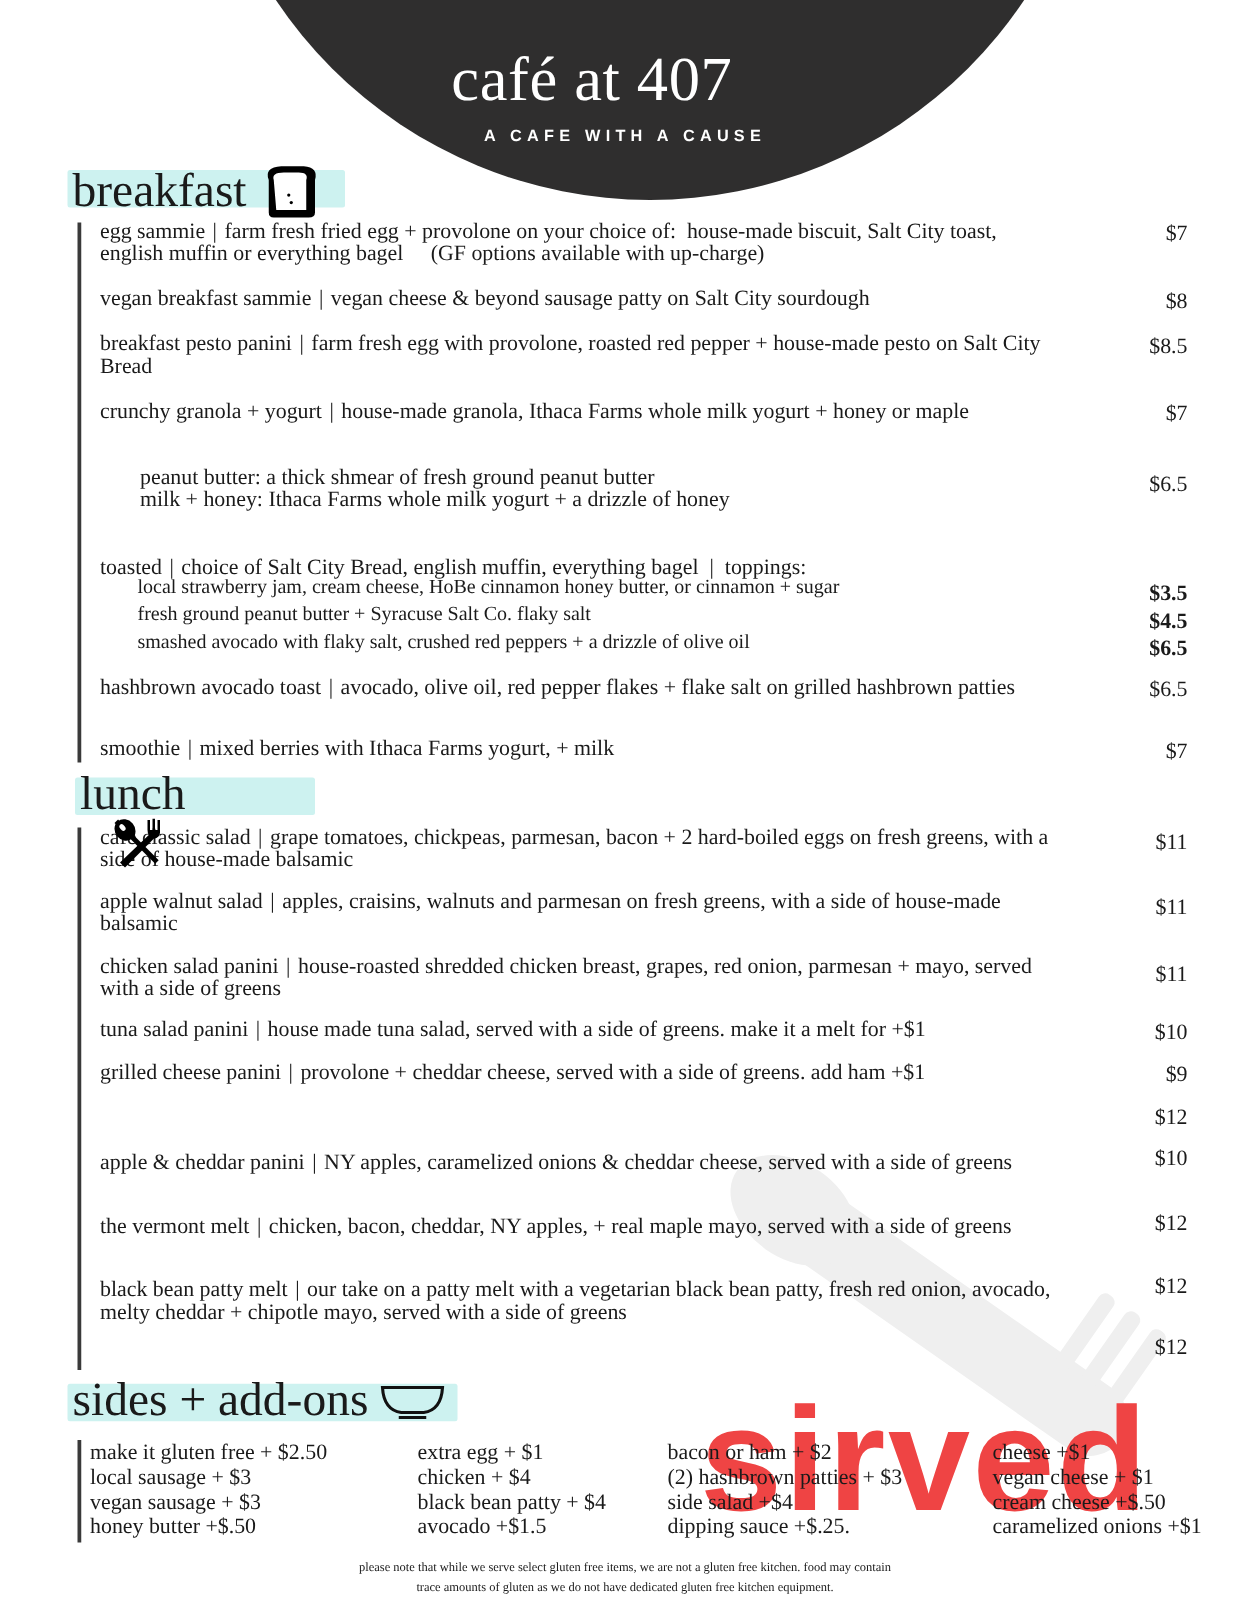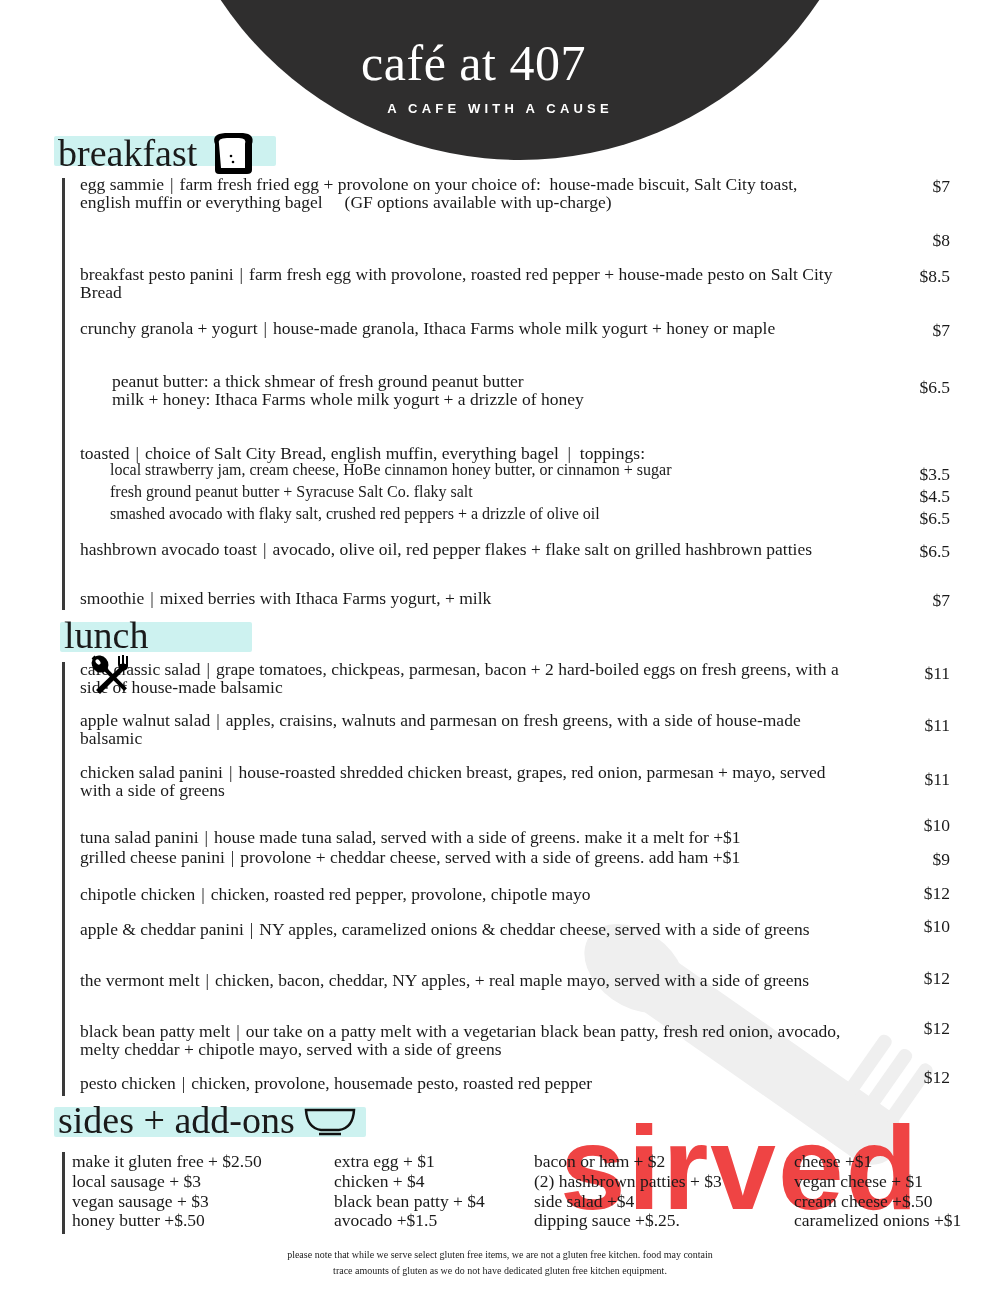--- a/index.html
+++ b/index.html
@@ -48,21 +48,21 @@
   .item .name::before {
     content: ""; position: absolute; left: -3px; right: -4px; top: 4px; bottom: -3px;
     background: #cdf2f0; z-index: -1; border-radius: 2px;
   }
   .item .sep { padding: 0 6px; }
   .item .desc { display: inline; text-align: right; }
   .item .desc-block { width: 770px; }
   .item .price { position: absolute; right: 0; top: 2px; font-size: 17.5px; text-align: right; }
   .item .sub { padding-left: 32px; }
   .topping-row { position: relative; padding-left: 30px; font-size: 16px; width: 870px; height: 22px; }
-  .topping-row .price { top: 4px; }
+  .topping-row .price { top: 4px; font-weight: bold; }
 
   .sides-grid { position: absolute; left: 72px; top: 1152px; font-size: 17.5px; line-height: 19.8px; }
   .sides-col { position: absolute; top: 0; white-space: nowrap; }
 
   .footnote {
     position: absolute; left: 0; width: 1000px; top: 1247px; text-align: center;
     font-size: 10px; line-height: 16px;
   }
 </style>
 </head>
@@ -93,20 +93,21 @@
       <circle cx="24" cy="32" r="1.3" fill="#000"></circle>
   </svg>
 </div>
 <div class="rule" style="left:62px; top:178px; height:432px;"></div>
 
 <div class="item" style="top:175px;">
   <div class="desc-block"><span class="name">egg sammie</span><span class="sep">|</span><span class="desc" style="white-space:pre-wrap;">farm fresh fried egg + provolone on your choice of:  house-made biscuit, Salt City toast, english muffin or everything bagel     (GF options available with up-charge)</span></div>
   <div class="price">$7</div>
 </div>
 <div class="item" style="top:229px;">
+  <div class="desc-block"><span class="name">vegan breakfast sammie</span><span class="sep">|</span><span class="desc">vegan cheese &amp; beyond sausage patty on Salt City sourdough</span></div>
   <div class="price">$8</div>
 </div>
 <div class="item" style="top:265px;">
   <div class="desc-block"><span class="name">breakfast pesto panini</span><span class="sep">|</span><span class="desc">farm fresh egg with provolone, roasted red pepper + house-made pesto on Salt City Bread</span></div>
   <div class="price">$8.5</div>
 </div>
 <div class="item" style="top:319px;">
   <div class="desc-block"><span class="name">crunchy granola + yogurt</span><span class="sep">|</span><span class="desc">house-made granola, Ithaca Farms whole milk yogurt + honey or maple</span></div>
   <div class="price">$7</div>
 </div>
@@ -150,45 +151,43 @@
 </div>
 <div class="item" style="top:711px;">
   <div class="desc-block"><span class="name">apple walnut salad</span><span class="sep">|</span><span class="desc">apples, craisins, walnuts and parmesan on fresh greens, with a side of house-made balsamic</span></div>
   <div class="price" style="top:5px;">$11</div>
 </div>
 <div class="item" style="top:763px;">
   <div class="desc-block"><span class="name">chicken salad panini</span><span class="sep">|</span><span class="desc">house-roasted shredded chicken breast, grapes, red onion, parmesan + mayo, served with a side of greens</span></div>
   <div class="price" style="top:7px;">$11</div>
 </div>
 <div class="item" style="top:814px;">
-  <div class="desc-block" style="width:850px;margin-top:14px;"><span class="name">tuna salad panini</span><span class="sep">|</span><span class="desc">house made tuna salad, served with a side of greens. make it a melt for +$1</span></div>
+  <div class="desc-block" style="width:850px;"><span class="name">tuna salad panini</span><span class="sep">|</span><span class="desc">house made tuna salad, served with a side of greens. make it a melt for +$1</span></div>
   <div class="price">$10</div>
 </div>
 <div class="item" style="top:848px;">
   <div class="desc-block" style="width:850px;"><span class="name">grilled cheese panini</span><span class="sep">|</span><span class="desc">provolone + cheddar cheese, served with a side of greens. add ham +$1</span></div>
   <div class="price">$9</div>
 </div>
 <div class="item" style="top:885px;">
-  <div class="desc-block"><span class="name">chipotle chicken</span><span class="sep">|</span><span class="desc">chicken, roasted red pepper, provolone, chipotle mayo</span></div>
   <div class="price" style="top:-1px;">$12</div>
 </div>
 <div class="item" style="top:920px;">
   <div class="desc-block"><span class="name">apple &amp; cheddar panini</span><span class="sep">|</span><span class="desc">NY apples, caramelized onions &amp; cheddar cheese, served with a side of greens</span></div>
   <div class="price" style="top:-3px;">$10</div>
 </div>
 <div class="item" style="top:971px;">
   <div class="desc-block"><span class="name">the vermont melt</span><span class="sep">|</span><span class="desc">chicken, bacon, cheddar, NY apples, + real maple mayo, served with a side of greens</span></div>
   <div class="price" style="top:-2px;">$12</div>
 </div>
 <div class="item" style="top:1022px;">
   <div class="desc-block"><span class="name">black bean patty melt</span><span class="sep">|</span><span class="desc">our take on a patty melt with a vegetarian black bean patty, fresh red onion, avocado, melty cheddar + chipotle mayo, served with a side of greens</span></div>
   <div class="price" style="top:-3px;">$12</div>
 </div>
 <div class="item" style="top:1074px;">
-  <div class="desc-block"><span class="name">pesto chicken</span><span class="sep">|</span><span class="desc">chicken, provolone, housemade pesto, roasted red pepper</span></div>
   <div class="price" style="top:-6px;">$12</div>
 </div>
 
 <div class="section-heading" style="left:58px; top:1101px;">
   <div class="hl" style="width:312px;"></div>
   <span class="txt">sides + add-ons</span>
   <svg class="icon" width="54" height="32" viewBox="0 0 54 32" style="margin-left:8px;">
     <path d="M3 6 L51 6 Q50 24 36 26 L18 26 Q4 24 3 6 Z" fill="none" stroke="#111" stroke-width="2.5"></path>
     <line x1="16" y1="30" x2="38" y2="30" stroke="#111" stroke-width="2.5"></line>
   </svg>

